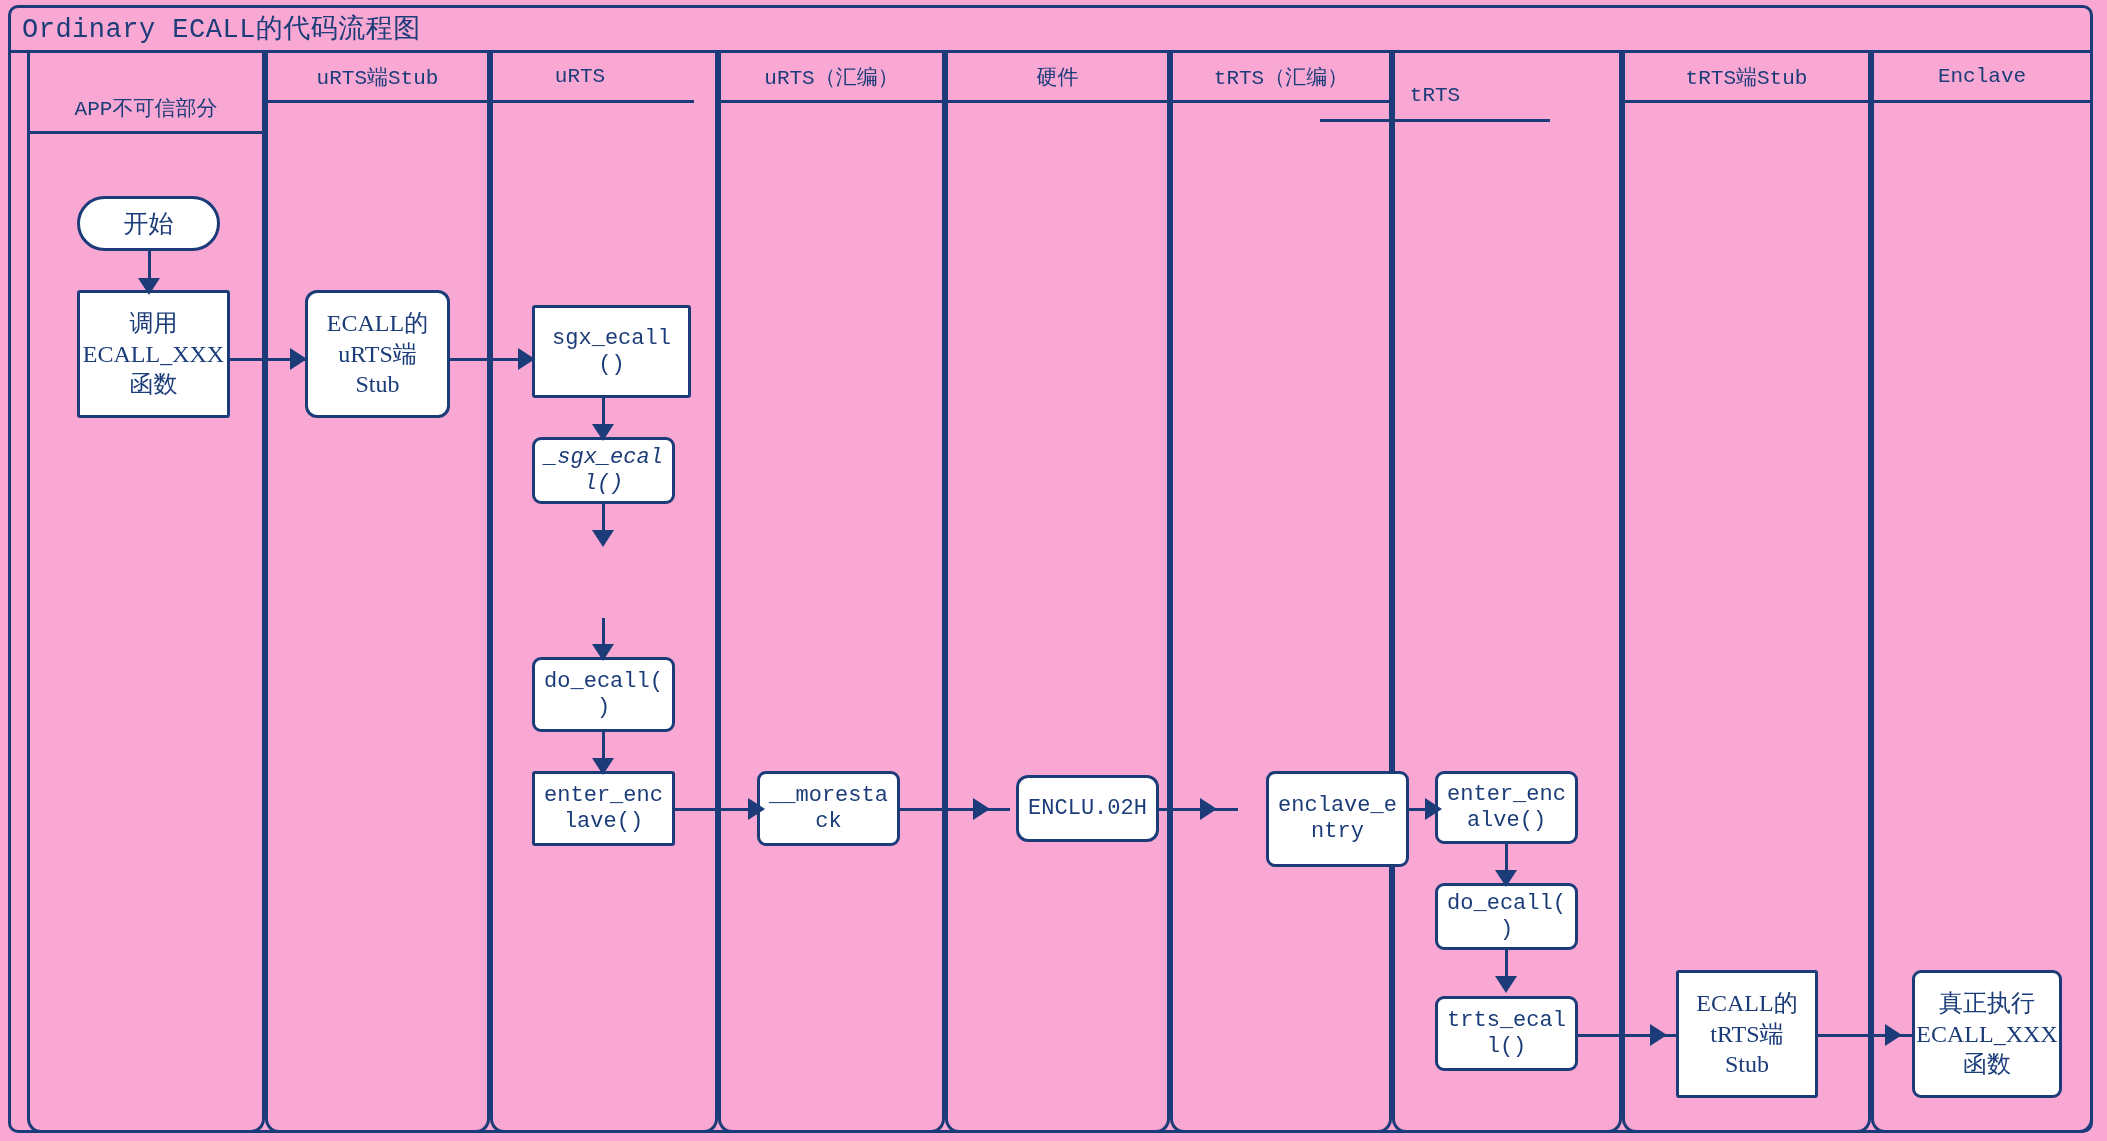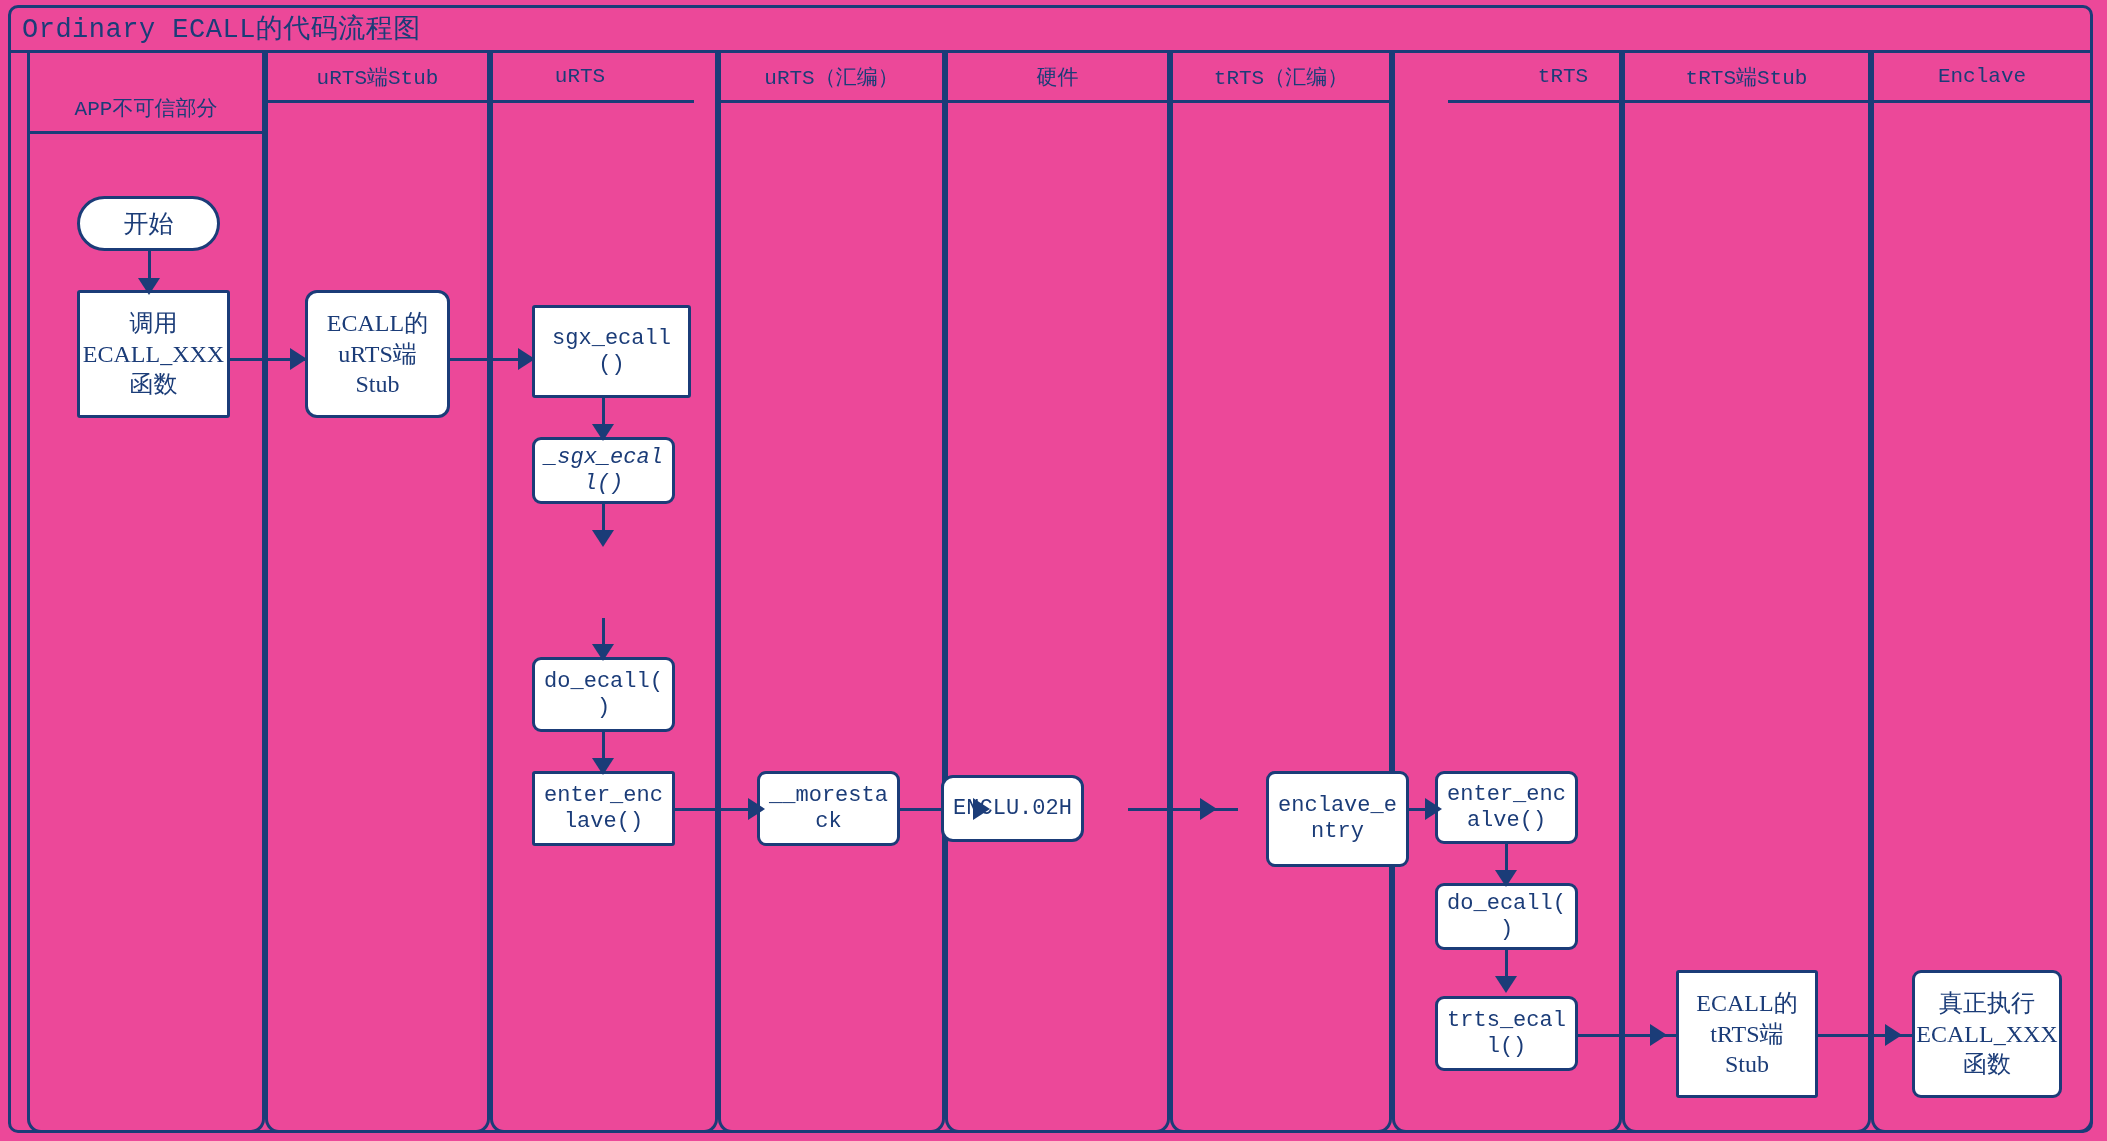--- a/index.html
+++ b/index.html
@@ -8,21 +8,21 @@
     padding: 0;
     background: #ffffff;
   }
   body {
     font-family: "Liberation Serif", "DejaVu Serif", serif;
   }
   #canvas {
     position: relative;
     width: 2107px;
     height: 1141px;
-    background: #ec4899;
+    background: #f9a8d4;
     overflow: hidden;
   }
   
   .outer-frame {
     position: absolute;
     left: 8px;
     top: 5px;
     width: 2085px;
     height: 1128px;
     border: 3px solid #1b3c78;
@@ -160,21 +160,21 @@
   </div>
   <div class="lane-header" style="left:718px; width:227px;">
     <span>uRTS（汇编）</span>
   </div>
   <div class="lane-header" style="left:945px; width:225px;">
     <span>硬件</span>
   </div>
   <div class="lane-header" style="left:1170px;width:222px;">
     <span>tRTS（汇编）</span>
   </div>
-  <div class="lane-header" style="left:1448px;width:230px;">
+  <div class="lane-header" style="left:1320px;width:230px;margin-top:19px;">
     <span>tRTS</span>
   </div>
   <div class="lane-header" style="left:1622px;width:249px;text-align:right;">
     <span>tRTS端Stub</span>
   </div>
   <div class="lane-header" style="left:1871px;width:222px;">
     <span>Enclave</span>
   </div>
 
   <div class="conn v" style="left:148px; top:249px; height:40px;"></div>
@@ -241,21 +241,21 @@
 
   <div class="node" style="left:532px; top:657px; width:143px; height:75px; border-radius:9px;">do_ecall(
 )</div>
 
   <div class="node" style="left:532px; top:771px; width:143px; height:75px;">enter_enc
 lave()</div>
 
   <div class="node" style="left:757px; top:771px; width:143px; height:75px; border-radius:9px;">__moresta
 ck</div>
 
-  <div class="node" style="left:941px; top:775px; width:143px; height:67px; border-radius:12px;">ENCLU.02H</div>
+  <div class="node" style="left:1016px; top:775px; width:143px; height:67px; border-radius:12px;">ENCLU.02H</div>
 
   <div class="node" style="left:1266px; top:771px; width:143px; height:96px; border-radius:9px;">enclave_e
 ntry</div>
 
   <div class="node" style="left:1435px; top:771px; width:143px; height:73px; border-radius:9px;">enter_enc
 alve()</div>
 
   <div class="node" style="left:1435px; top:883px; width:143px; height:67px; border-radius:9px;">do_ecall(
 )</div>
 

